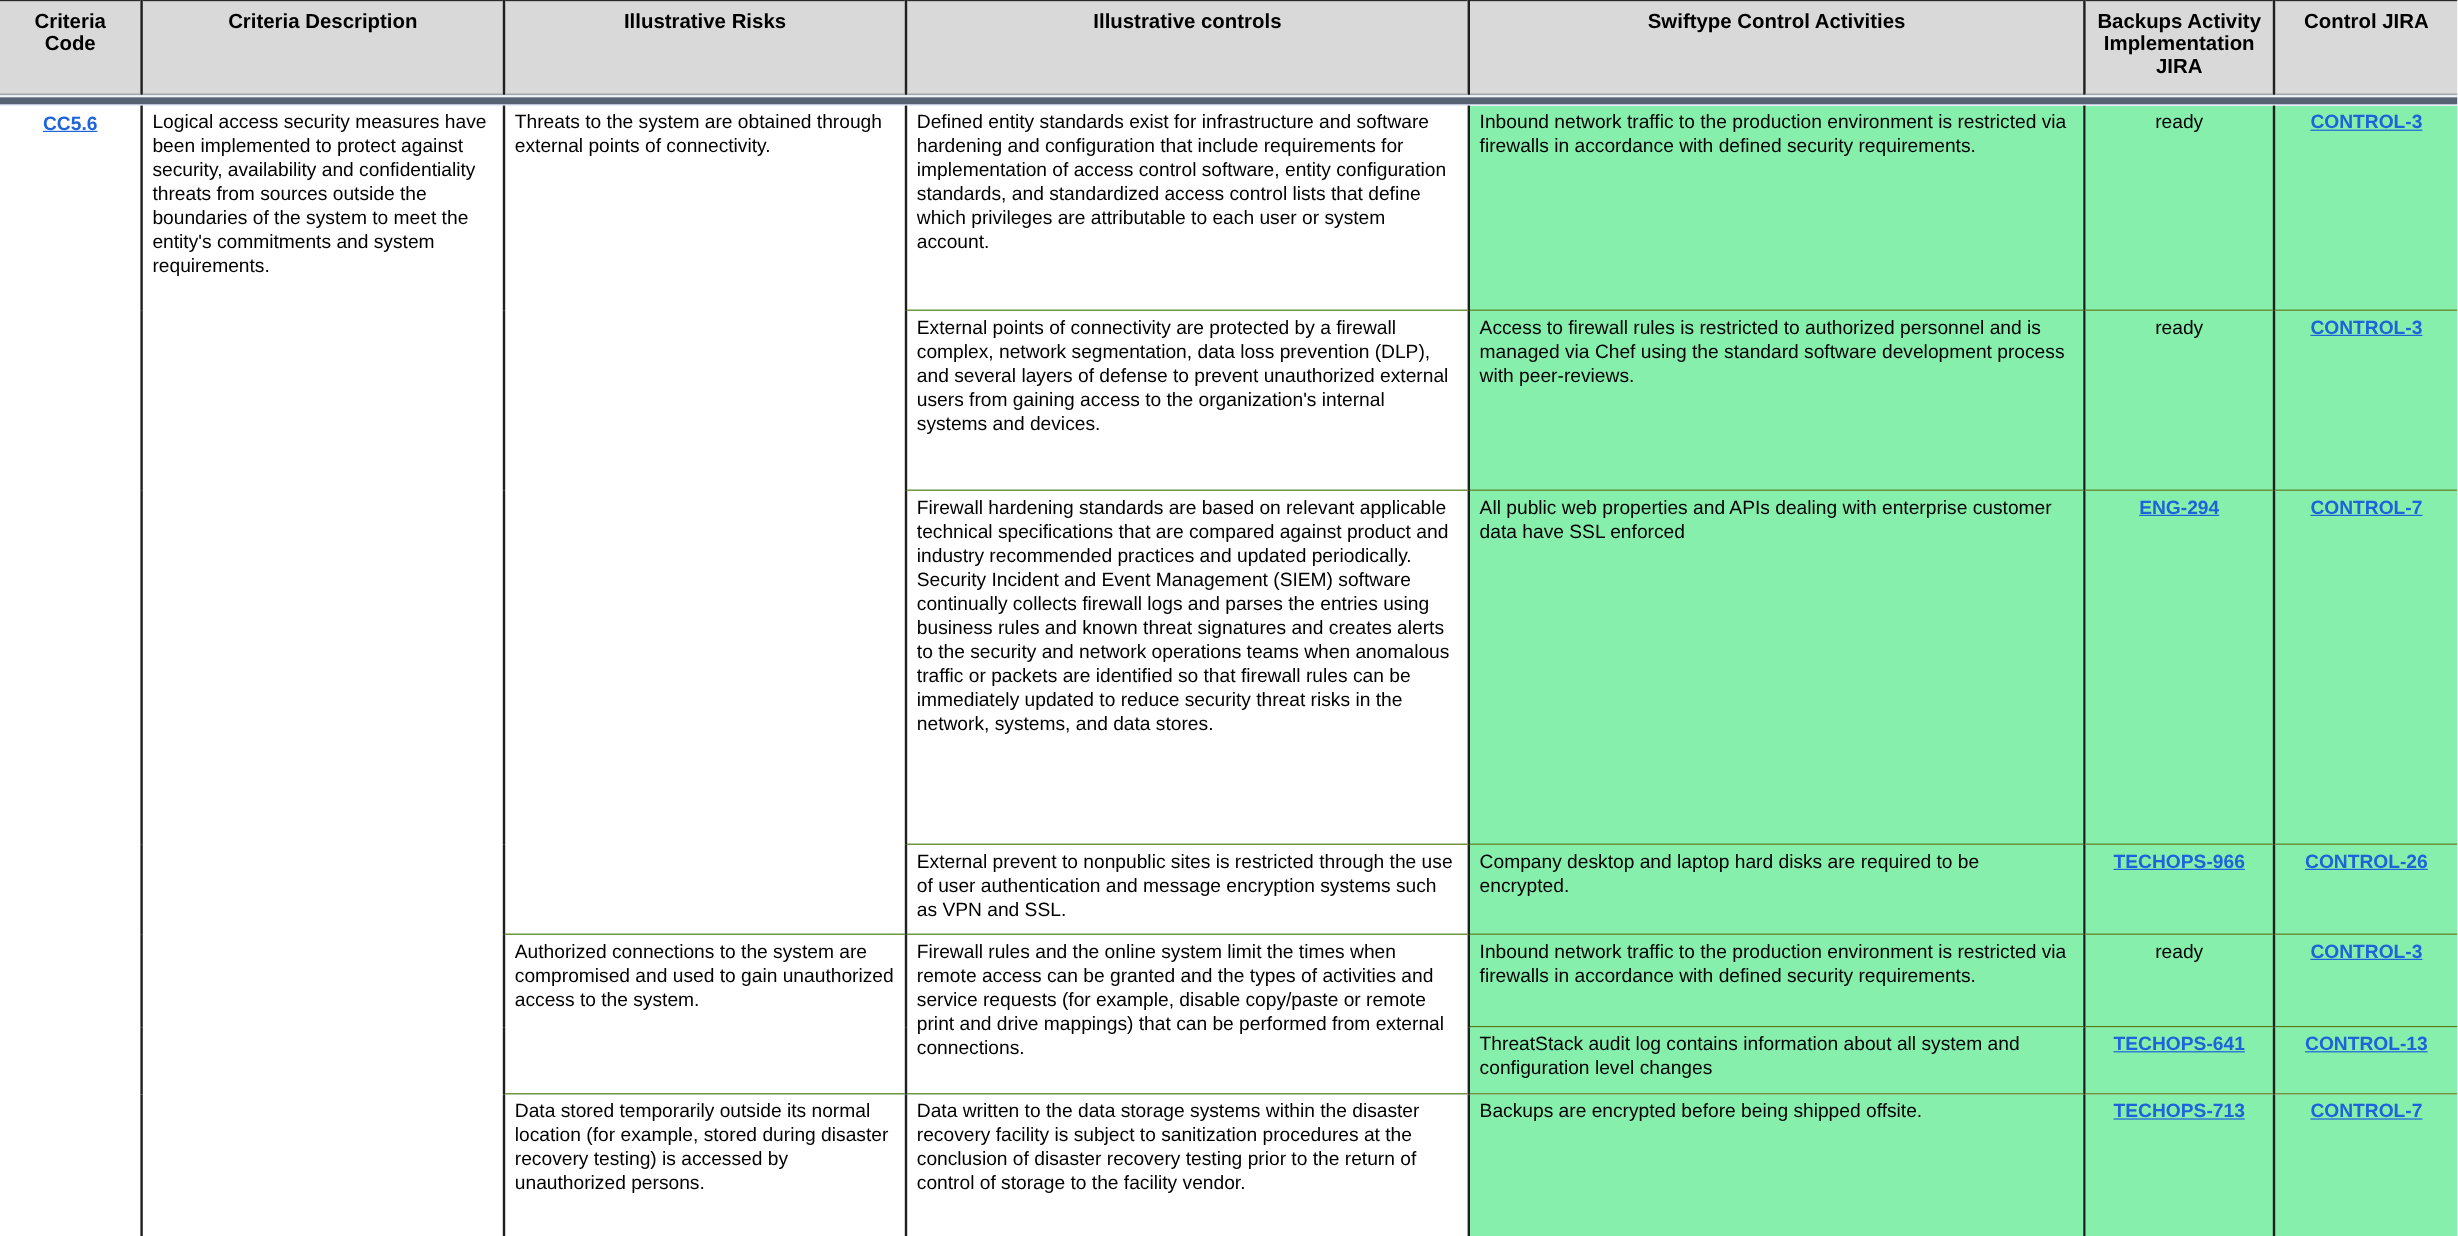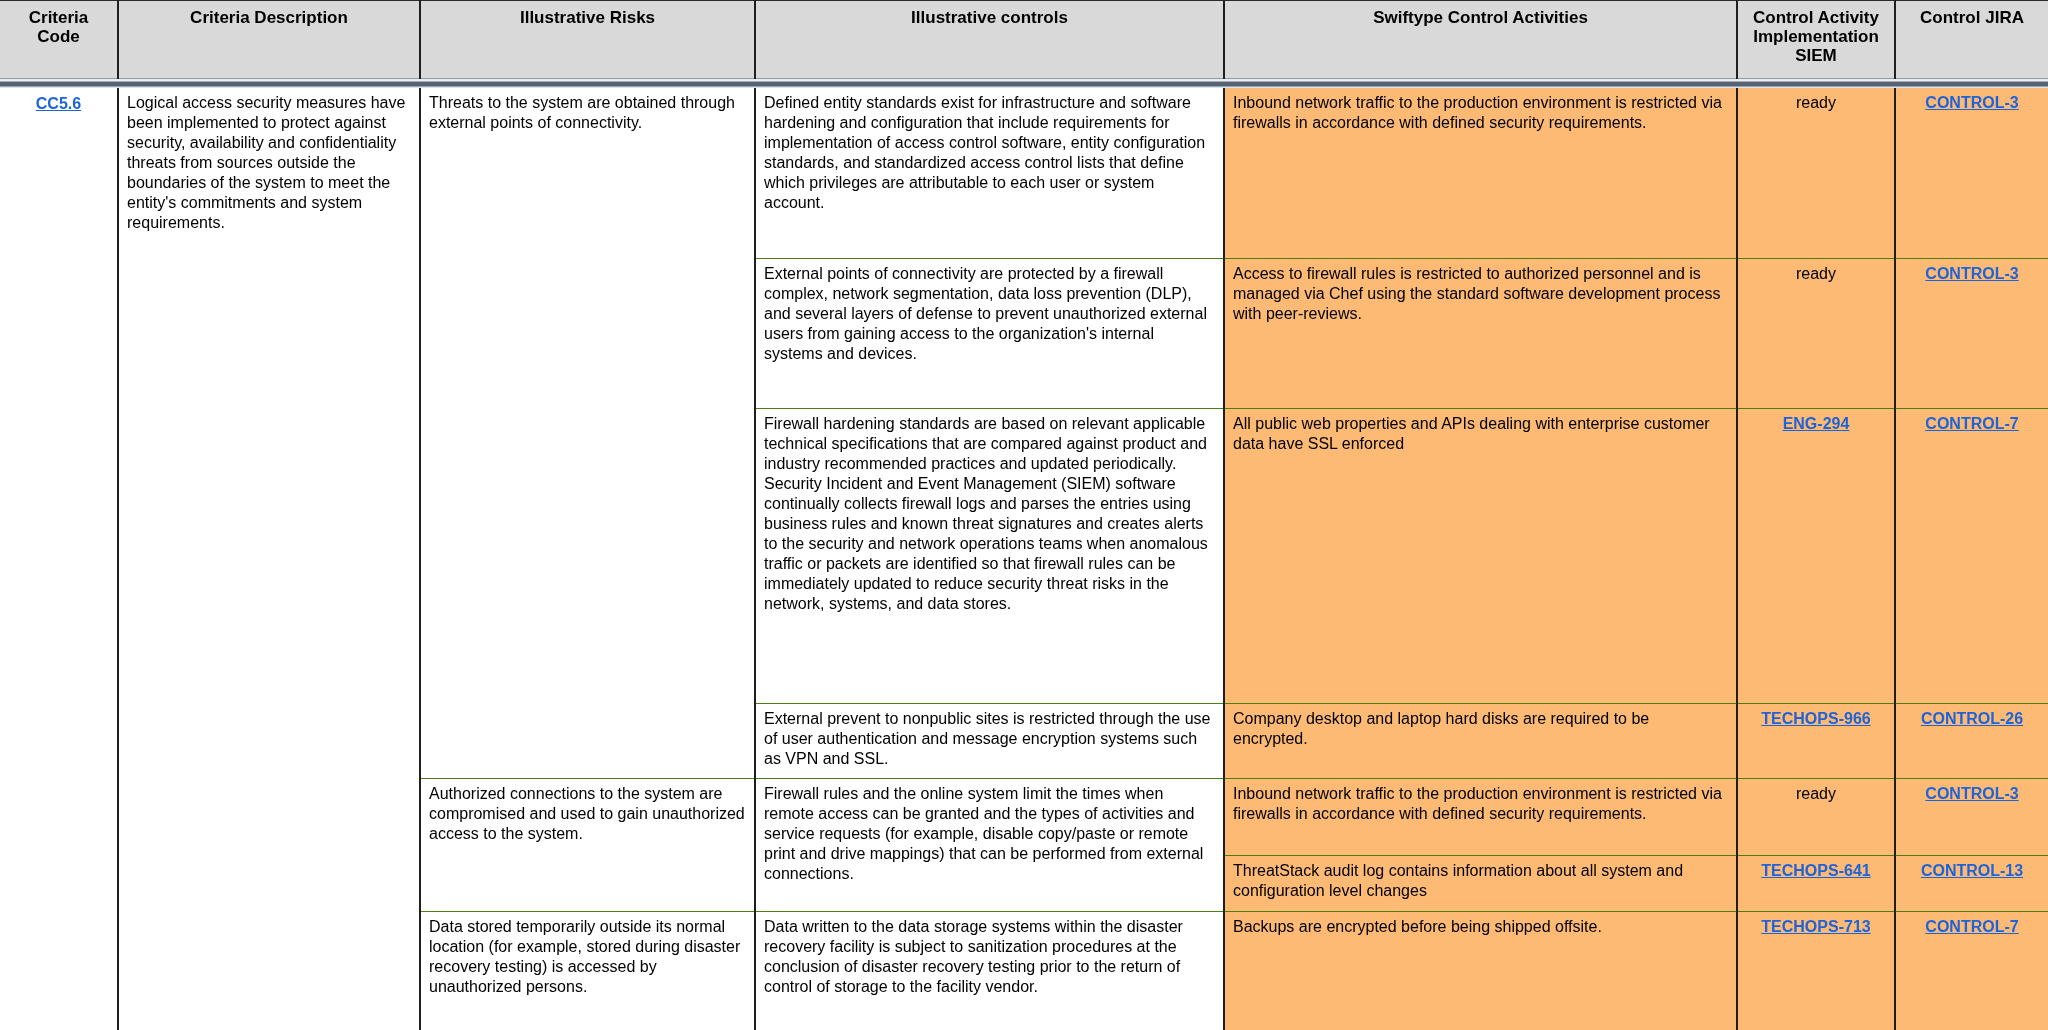--- a/index.html
+++ b/index.html
@@ -43,21 +43,21 @@
     border: none;
     padding: 0;
     height: 9px;
     background: linear-gradient(to bottom,
       #eef2f7 0, #eef2f7 2px,
       #566171 2px, #566171 7px,
       #dbe3f0 7px, #dbe3f0 9px);
   }
   tr.r1 > td { border-top: none; }
   .center { text-align: center; }
-  td.g { background: #fdba74; }
+  td.g { background: #86efac; }
   .link {
     color: #1d63da;
     text-decoration: underline;
     font-weight: 700;
     cursor: pointer;
   }
   td.codecell { padding-top: 6px; border-radius: 22px; }
 </style>
 </head>
 <body>
@@ -74,21 +74,21 @@
       <col style="width:153px">
     </colgroup>
 
     <tbody>
         <tr style="height:78px">
       <th class="first center">Criteria Code</th>
       <th>Criteria Description</th>
       <th>Illustrative Risks</th>
       <th>Illustrative controls</th>
       <th>Swiftype Control Activities</th>
-      <th class="center">Control Activity Implementation SIEM</th>
+      <th class="center">Backups Activity Implementation JIRA</th>
       <th class="center">Control JIRA</th>
     </tr>
 
     <tr class="spacer">
       <td class="first" colspan="7"></td>
     </tr>
 
     <tr class="r1" style="height:171px">
       <td class="first center codecell" rowspan="7">
         <span class="link">CC5.6</span>

